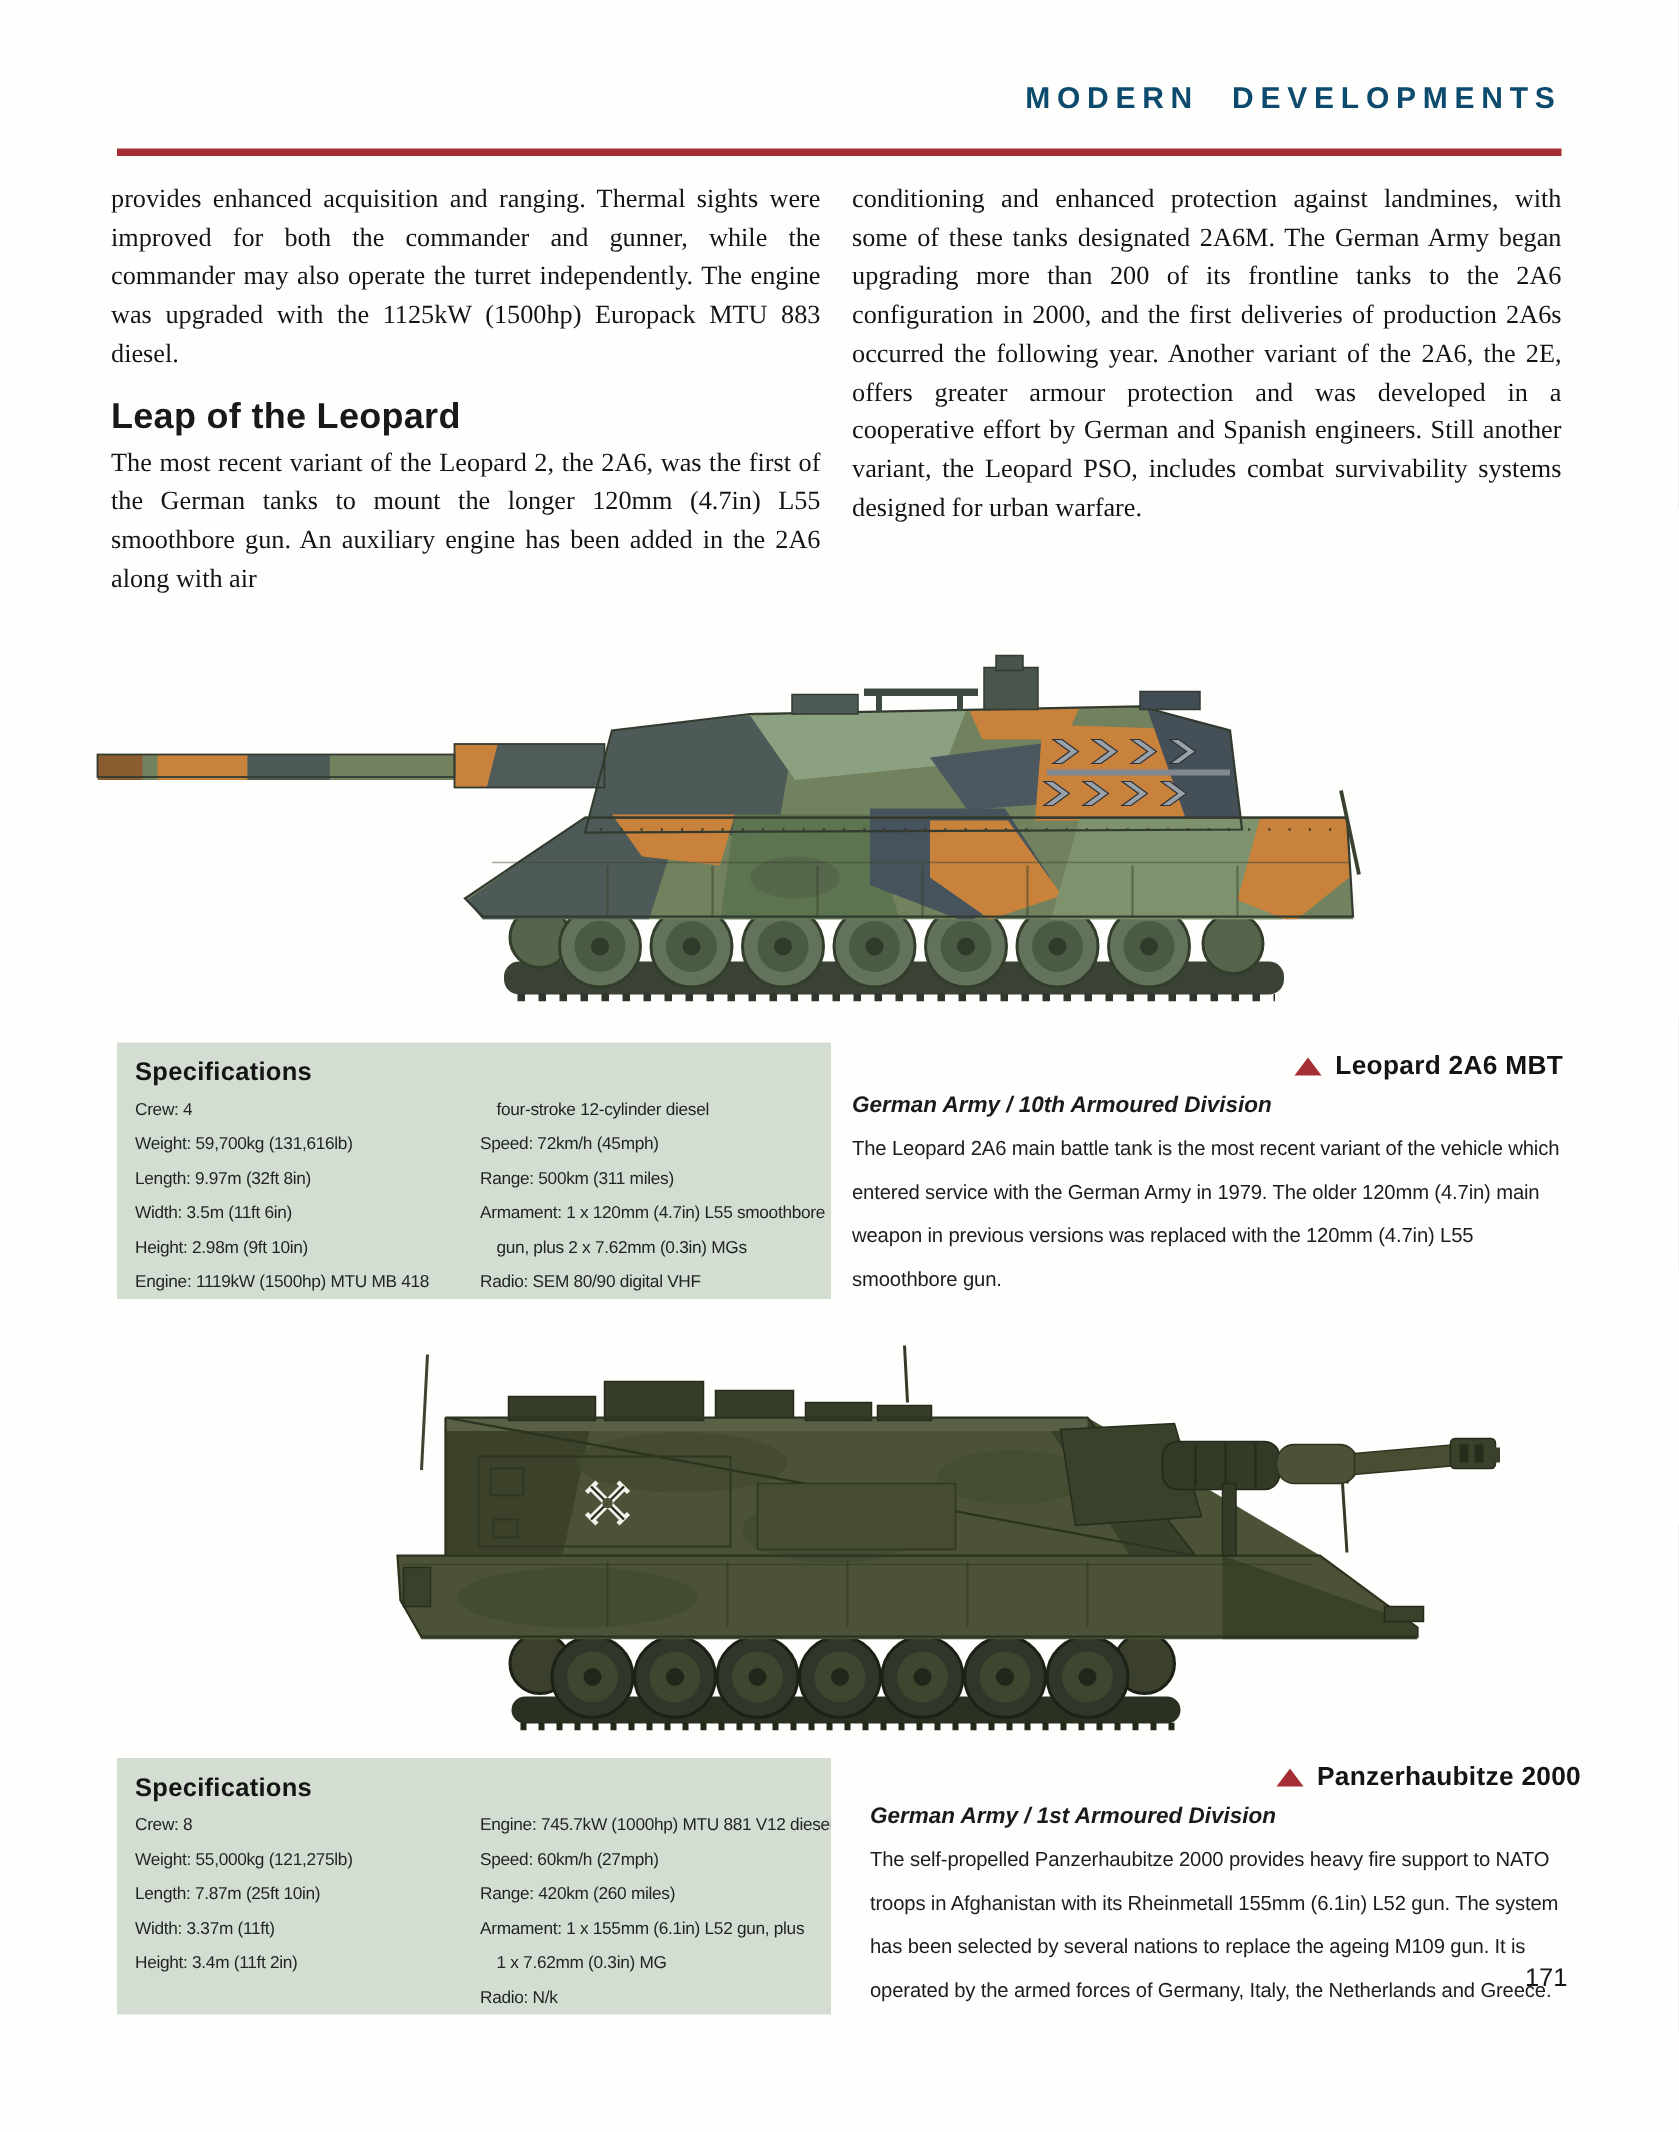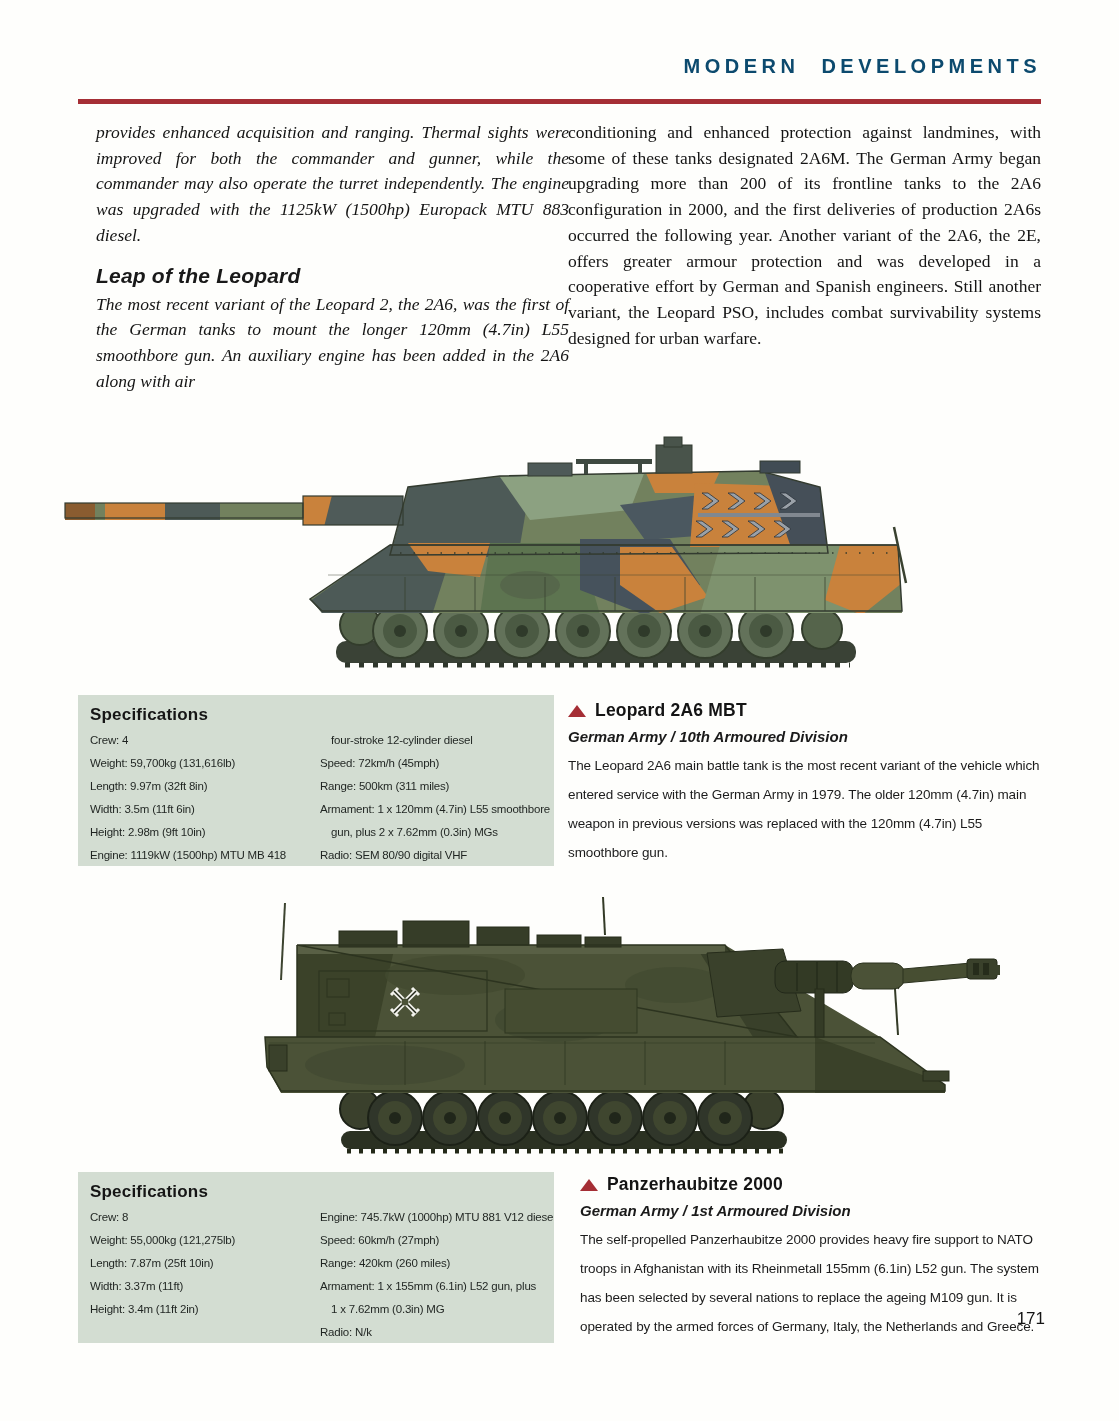--- a/index.html
+++ b/index.html
@@ -10,28 +10,28 @@
     font-family:"Liberation Serif", serif; color:#1b1b1b;
   }
   .running-head {
     position:absolute; top:55px; right:78px;
     font-family:"Liberation Sans", sans-serif; font-weight:bold;
     font-size:20px; letter-spacing:4.5px; word-spacing:12px; color:#0c4a6e;
   }
   .rule { position:absolute; top:99px; left:78px; width:963px; height:5px; background:#a52e35; }
 
   .col { position:absolute; top:120px; width:473px; }
-  .col-left { left:96px;font-style:italic; }
+  .col-left { left:74px; }
   .col-right { left:568px; }
   .body-text {
     font-size:17.5px; line-height:25.7px; text-align:justify; color:#141414;
   }
   .subhead {
     font-family:"Liberation Sans", sans-serif; font-weight:bold;
-    font-size:21px; color:#191919; margin:15px 0 4px 0; letter-spacing:.2px;
+    font-size:24px; color:#191919; margin:15px 0 4px 0; letter-spacing:.2px;
   }
 
   .fig { position:absolute; }
   .fig1 { left:60px; top:435px; width:850px; height:240px; }
   .fig2 { left:255px; top:885px; width:745px; height:270px; }
 
   .spec-box {
     position:absolute; left:78px; width:476px; height:171px;
     background:#d3ddd2; padding:10px 12px 0 12px; overflow:hidden;
   }
@@ -46,21 +46,21 @@
   .spec-col.rightcol { width:222px; }
   .spec-line {
     font-family:"Liberation Sans", sans-serif; font-size:11.5px;
     line-height:23px; color:#1f2421; white-space:nowrap; letter-spacing:-0.2px;
   }
   .indent { padding-left:11px; }
 
   .caption { position:absolute; left:568px; width:474px; }
   .cap1 { top:700px; }
   .cap2 { top:1174px;margin-left:12px; }
-  .cap-head { display:flex; align-items:center; margin-bottom:7px; }
+  .cap-head { display:flex; align-items:center; margin-bottom:7px;justify-content:flex-end; }
   .tri {
     display:inline-block; width:0; height:0;
     border-left:9px solid transparent; border-right:9px solid transparent;
     border-bottom:12px solid #a52e35; margin-right:9px;
   }
   .cap-title {
     font-family:"Liberation Sans", sans-serif; font-weight:bold;
     font-size:17.5px; color:#141414; letter-spacing:.2px;
   }
   .cap-sub {

